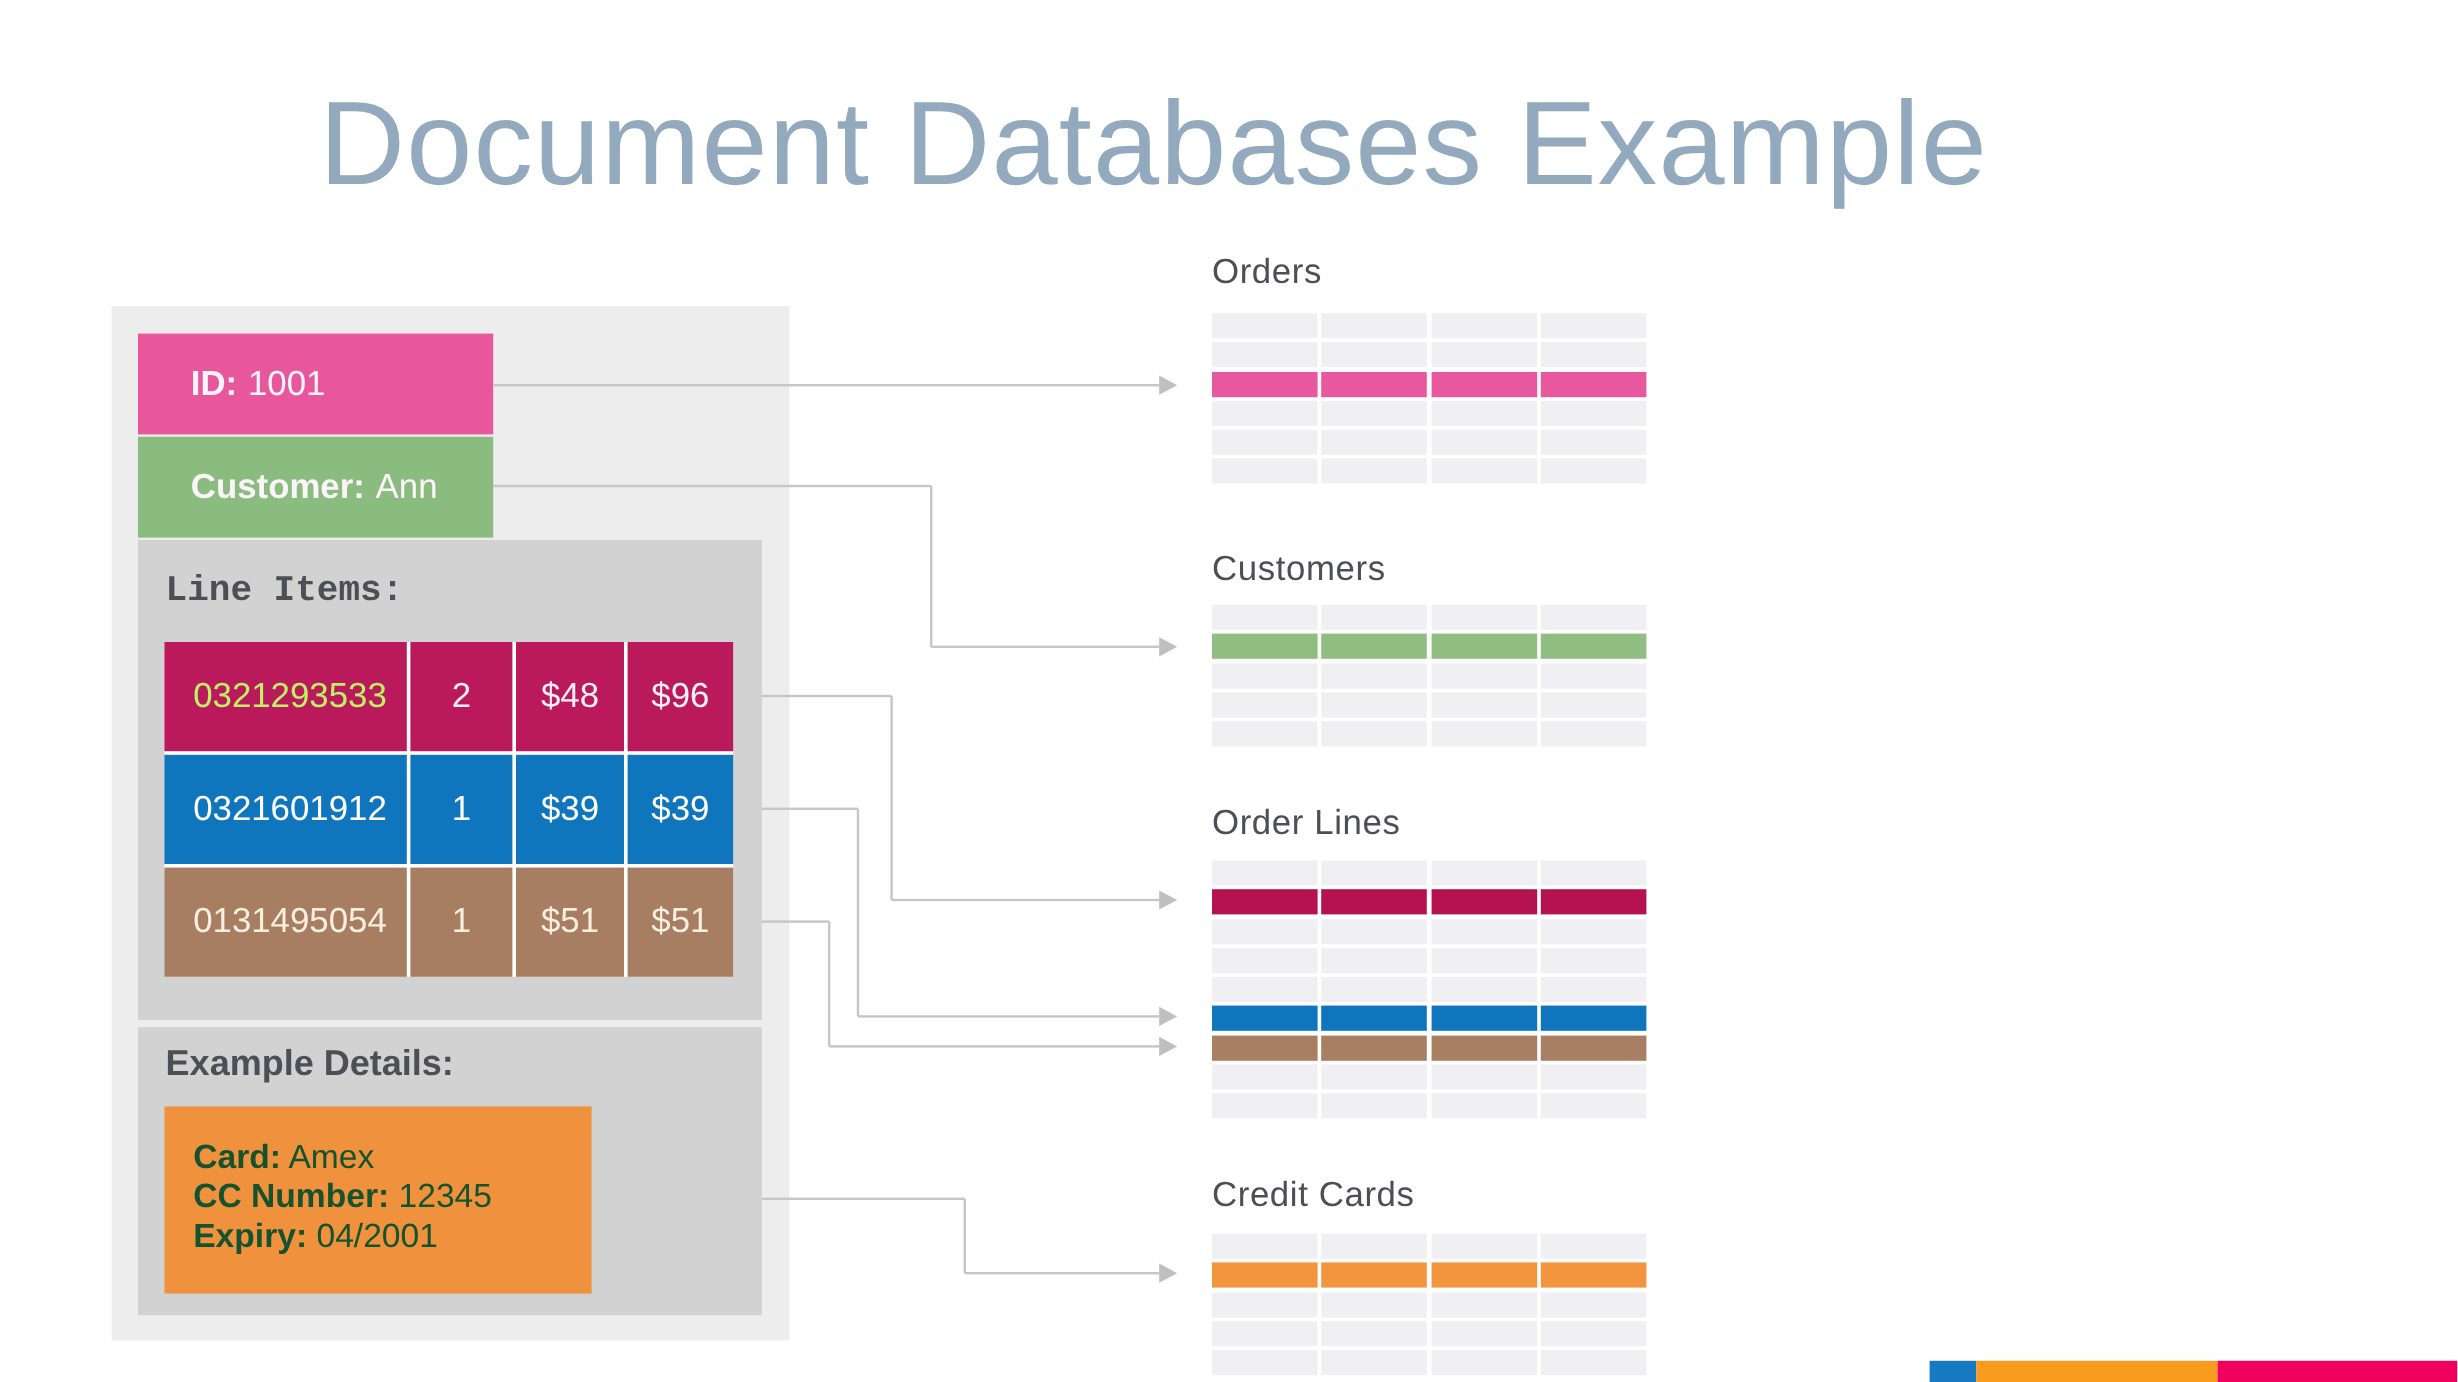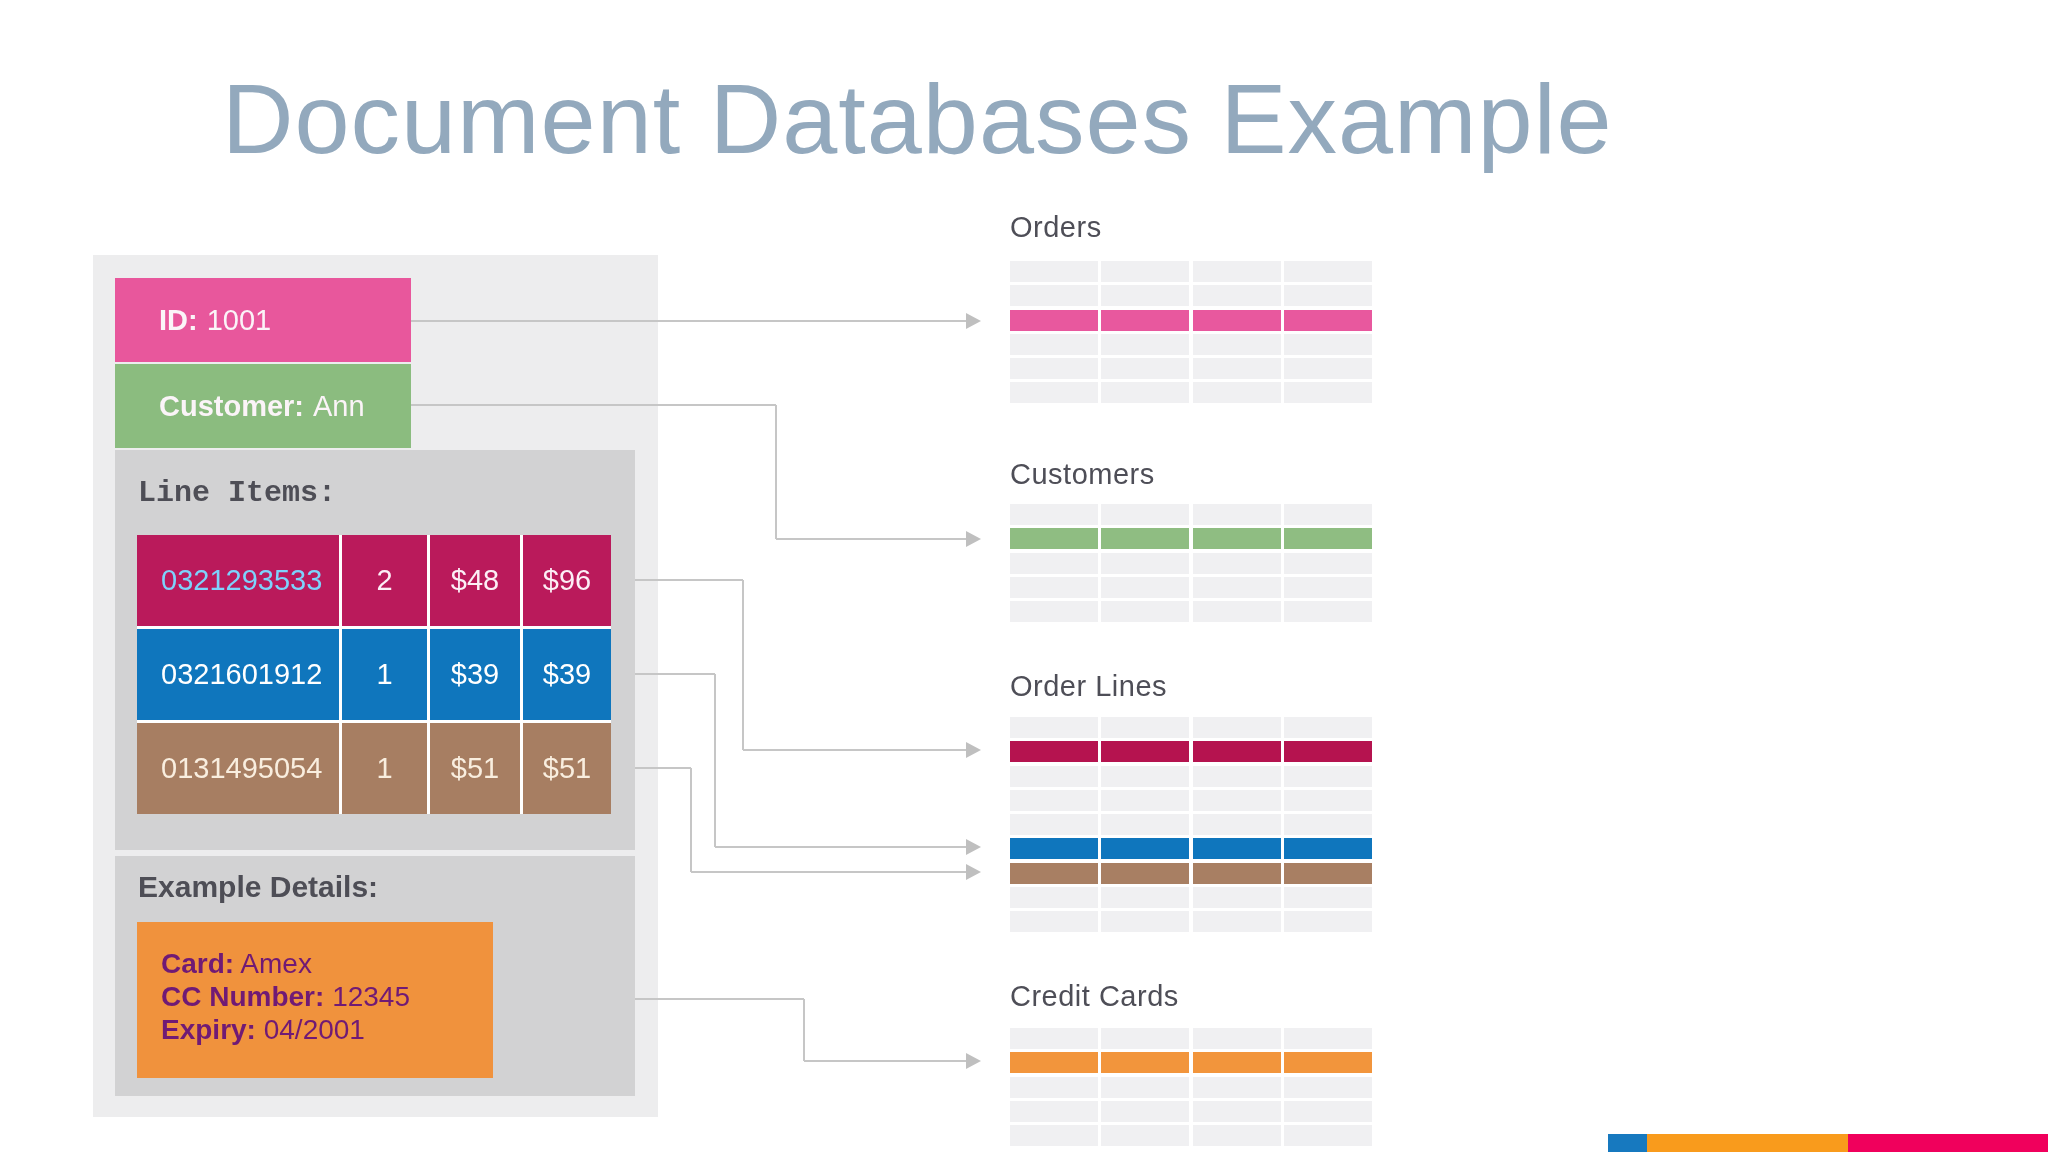--- a/index.html
+++ b/index.html
@@ -23,56 +23,56 @@
   .li-table{
     position:absolute;left:22px;top:85px;width:474px;background:#ffffff;
     display:grid;grid-template-columns:202px 85px 90px 88px;grid-auto-rows:91px;gap:3px;
   }
   .li-cell{
     display:flex;align-items:center;justify-content:center;font-size:29px;
   }
   .li-cell.first{justify-content:flex-start;padding-left:24px;}
   .pay-box{
     position:absolute;left:22px;top:66px;width:356px;height:156px;box-sizing:border-box;
-    padding:25px 0 0 24px;font-size:28px;line-height:33px;color:#701a75;
+    padding:25px 0 0 24px;font-size:28px;line-height:33px;color:#14532d;
   }
   .pay-box .b{font-weight:700;}
   
   .tbl-label{position:absolute;font-size:29px;color:#4E4E57;letter-spacing:0.5px;white-space:nowrap;}
   .mini-table{position:absolute;display:grid;grid-template-columns:repeat(4,88px);grid-auto-rows:21px;column-gap:3.4px;row-gap:3.3px;}
   .mini-cell{background:#F0F0F2;}
   
   .seg{position:absolute;background:#C6C6C6;}
   .arrow{position:absolute;width:0;height:0;border-top:8px solid transparent;border-bottom:8px solid transparent;border-left:15px solid #BFBFBF;}
   
   .bar-seg{position:absolute;top:1134px;height:18px;}
 </style>
 </head>
 <body>
 
 <div class="slide">
 
-  <h1 class="title" style="color: rgb(147, 169, 189);">Document Databases Example</h1>
+  <h1 class="title" style="color: rgb(147, 169, 189); margin-left: 44px;">Document Databases Example</h1>
 
   <div class="doc-outer">
 
     <div class="doc-field" id="fieldId" style="top: 23px; background: rgb(232, 87, 156);">
       <span class="b">ID:</span>
       <span>1001</span>
     </div>
 
     <div class="doc-field" id="fieldCustomer" style="top: 109px; background: rgb(139, 188, 127);">
       <span class="b">Customer:</span>
       <span>Ann</span>
     </div>
 
     <div class="panel" style="top:195px;height:400px;">
       <div class="panel-heading" style="top:26px;font-family:Liberation Mono, monospace;">Line Items:</div>
       <div class="li-table" id="liTable">
-          <div class="li-cell first" style="background: rgb(186, 26, 91); color: #7dd3fc;">0321293533</div>
+          <div class="li-cell first" style="background: rgb(186, 26, 91); color: #bef264;">0321293533</div>
           <div class="li-cell" style="background: rgb(186, 26, 91); color: rgb(252, 239, 246);">2</div>
           <div class="li-cell" style="background: rgb(186, 26, 91); color: rgb(252, 239, 246);">$48</div>
           <div class="li-cell" style="background: rgb(186, 26, 91); color: rgb(252, 239, 246);">$96</div>
           <div class="li-cell first" style="background: rgb(15, 118, 189); color: rgb(255, 255, 255);">0321601912</div>
           <div class="li-cell" style="background: rgb(15, 118, 189); color: rgb(255, 255, 255);">1</div>
           <div class="li-cell" style="background: rgb(15, 118, 189); color: rgb(255, 255, 255);">$39</div>
           <div class="li-cell" style="background: rgb(15, 118, 189); color: rgb(255, 255, 255);">$39</div>
           <div class="li-cell first" style="background: rgb(167, 126, 98); color: rgb(249, 238, 223);">0131495054</div>
           <div class="li-cell" style="background: rgb(167, 126, 98); color: rgb(249, 238, 223);">1</div>
           <div class="li-cell" style="background: rgb(167, 126, 98); color: rgb(249, 238, 223);">$51</div>

